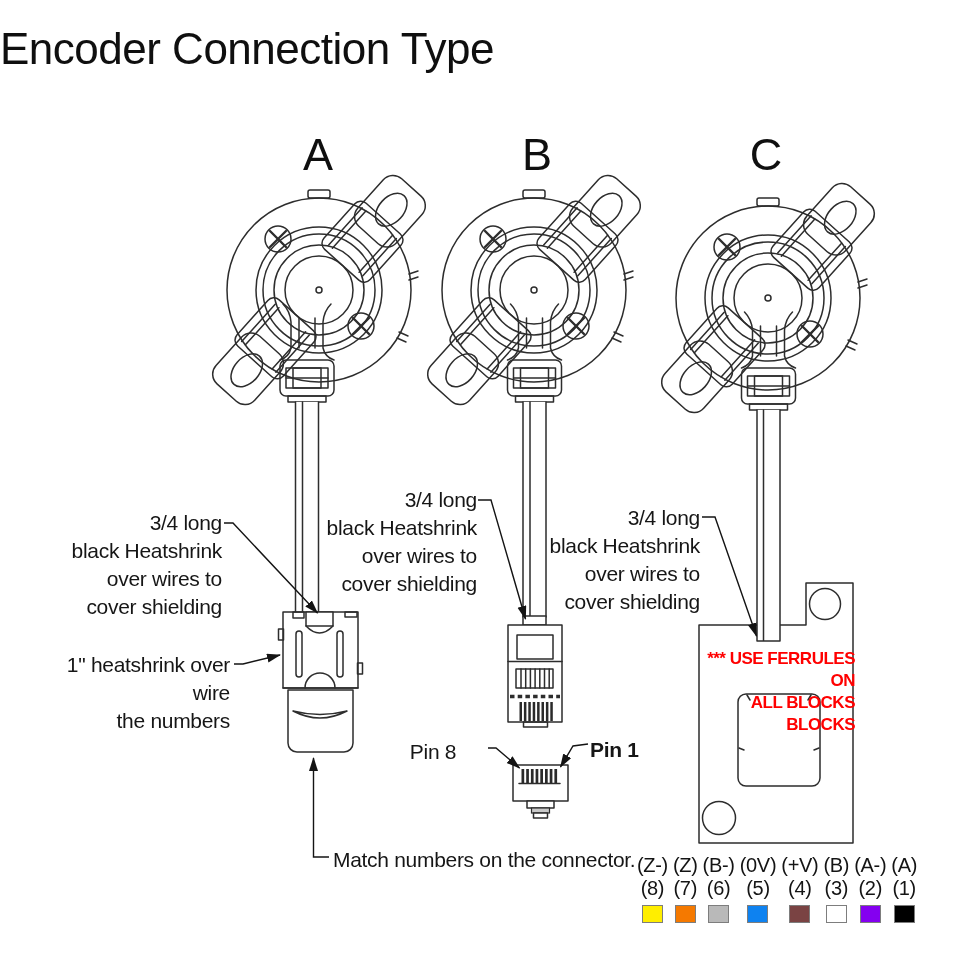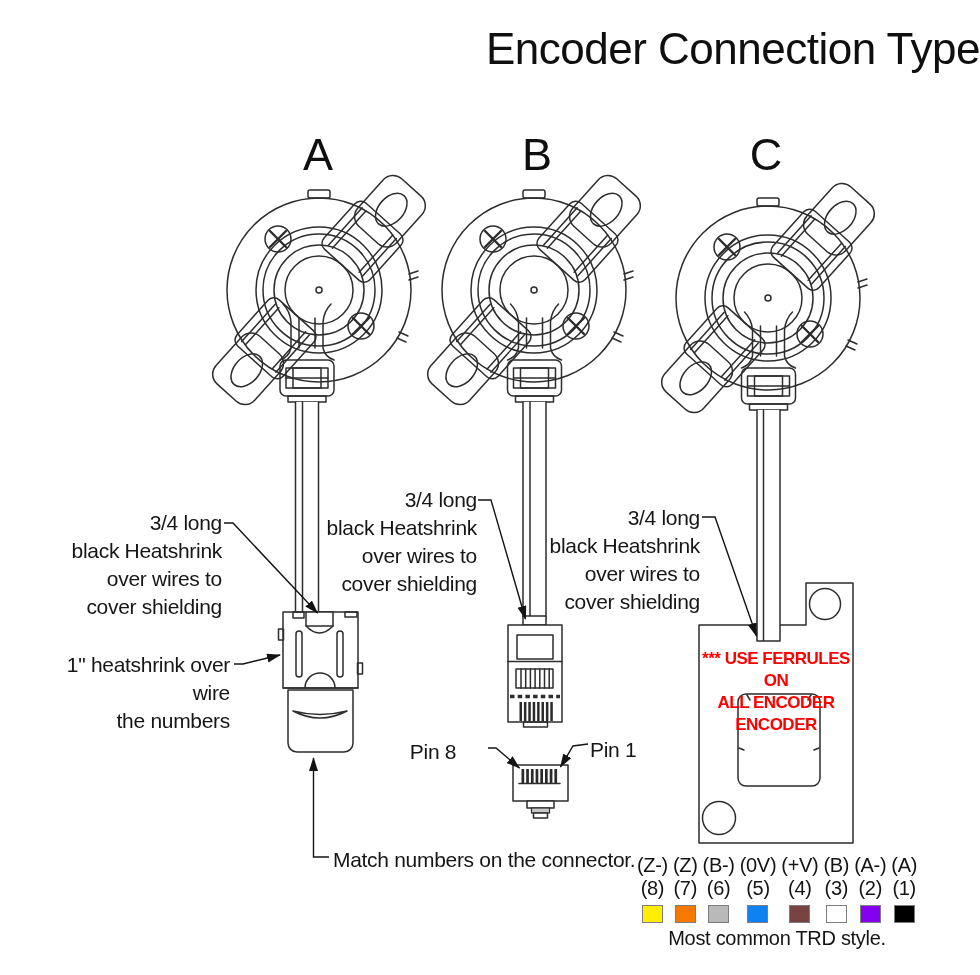--- a/index.html
+++ b/index.html
@@ -1,23 +1,23 @@
 <!DOCTYPE html>
 <html><head>
 <meta charset="utf-8">
 <style>
   html,body{margin:0;padding:0;background:#fff;}
   .page{position:relative;width:980px;height:975px;background:#fff;overflow:hidden;
         font-family:"Liberation Sans",sans-serif;color:#141414;}
   .abs{position:absolute;}
-  .title{top:24px;left:0;width:980px;text-align:right;font-size:44px;letter-spacing:-0.5px;color:#0f0f0f;}
+  .title{top:24px;left:0;width:980px;text-align:left;font-size:44px;letter-spacing:-0.5px;color:#0f0f0f;}
   .typeletter{top:129px;width:80px;text-align:center;font-size:45px;color:#0f0f0f;}
   .ann{font-size:21px;line-height:28px;letter-spacing:-0.3px;color:#161616;}
   .right{text-align:right;}
-  .warn{width:158px;text-align:center;font-weight:bold;font-size:17px;line-height:22px;
+  .warn{width:158px;text-align:right;font-weight:bold;font-size:17px;line-height:22px;
         letter-spacing:-0.5px;}
   .legend{left:622px;top:854px;width:310px;display:flex;justify-content:center;gap:5px;}
   .lg-col{display:flex;flex-direction:column;align-items:center;font-size:20px;line-height:23px;letter-spacing:-0.3px;}
   .lg-swatch{width:21px;height:18px;border:1px solid #7d7d7d;margin-top:5px;box-sizing:border-box;}
   .lg-caption{left:622px;top:927px;width:310px;text-align:center;font-size:20px;letter-spacing:-0.3px;}
   svg{position:absolute;top:0;left:0;}
   .lw{stroke:#2d2d2d;stroke-width:1.5;fill:none;stroke-linejoin:round;stroke-linecap:round;}
   .lwf{stroke:#2d2d2d;stroke-width:1.5;fill:#fff;stroke-linejoin:round;}
   .wfill{fill:#fff;stroke:none;}
   .dark{fill:#2a2a2a;stroke:none;}
@@ -210,25 +210,25 @@
   </div>
 
   <div class="abs ann right" style="left:30px;top:651px;width:200px;">
     <div>1" heatshrink over wire</div>
     <div>the numbers</div>
   </div>
 
   <div class="abs ann" style="left:333px;top:846px;text-align:center;">Match numbers on the connector.</div>
 
   <div class="abs ann right" style="left:383px;top:738px;width:100px;text-align:center;">Pin 8</div>
-  <div class="abs ann" style="left:590px;top:736px;">Pin 1</div>
+  <div class="abs ann" style="left:590px;top:736px;font-weight:bold;">Pin 1</div>
 
   <div class="abs warn" style="left:697px;top:648px;color:#ff0000;">
     <div>*** USE FERRULES ON</div>
-    <div>ALL ENCODER ENCODER</div>
+    <div>ALL BLOCKS BLOCKS</div>
   </div>
 
   <div class="abs legend" id="legend-cols">
       <div class="lg-col">
         <span>(Z-)</span>
         <span>(8)</span>
         <span class="lg-swatch" style="background: rgb(255, 238, 0);"></span>
       </div>
       <div class="lg-col">
         <span>(Z)</span>
@@ -259,15 +259,14 @@
         <span>(A-)</span>
         <span>(2)</span>
         <span class="lg-swatch" style="background: rgb(132, 0, 240);"></span>
       </div>
       <div class="lg-col">
         <span>(A)</span>
         <span>(1)</span>
         <span class="lg-swatch" style="background: rgb(0, 0, 0);"></span>
       </div>
     </div>
-  <div class="abs lg-caption">Most common TRD style.</div>
 
 </div>
 
 </body></html>

